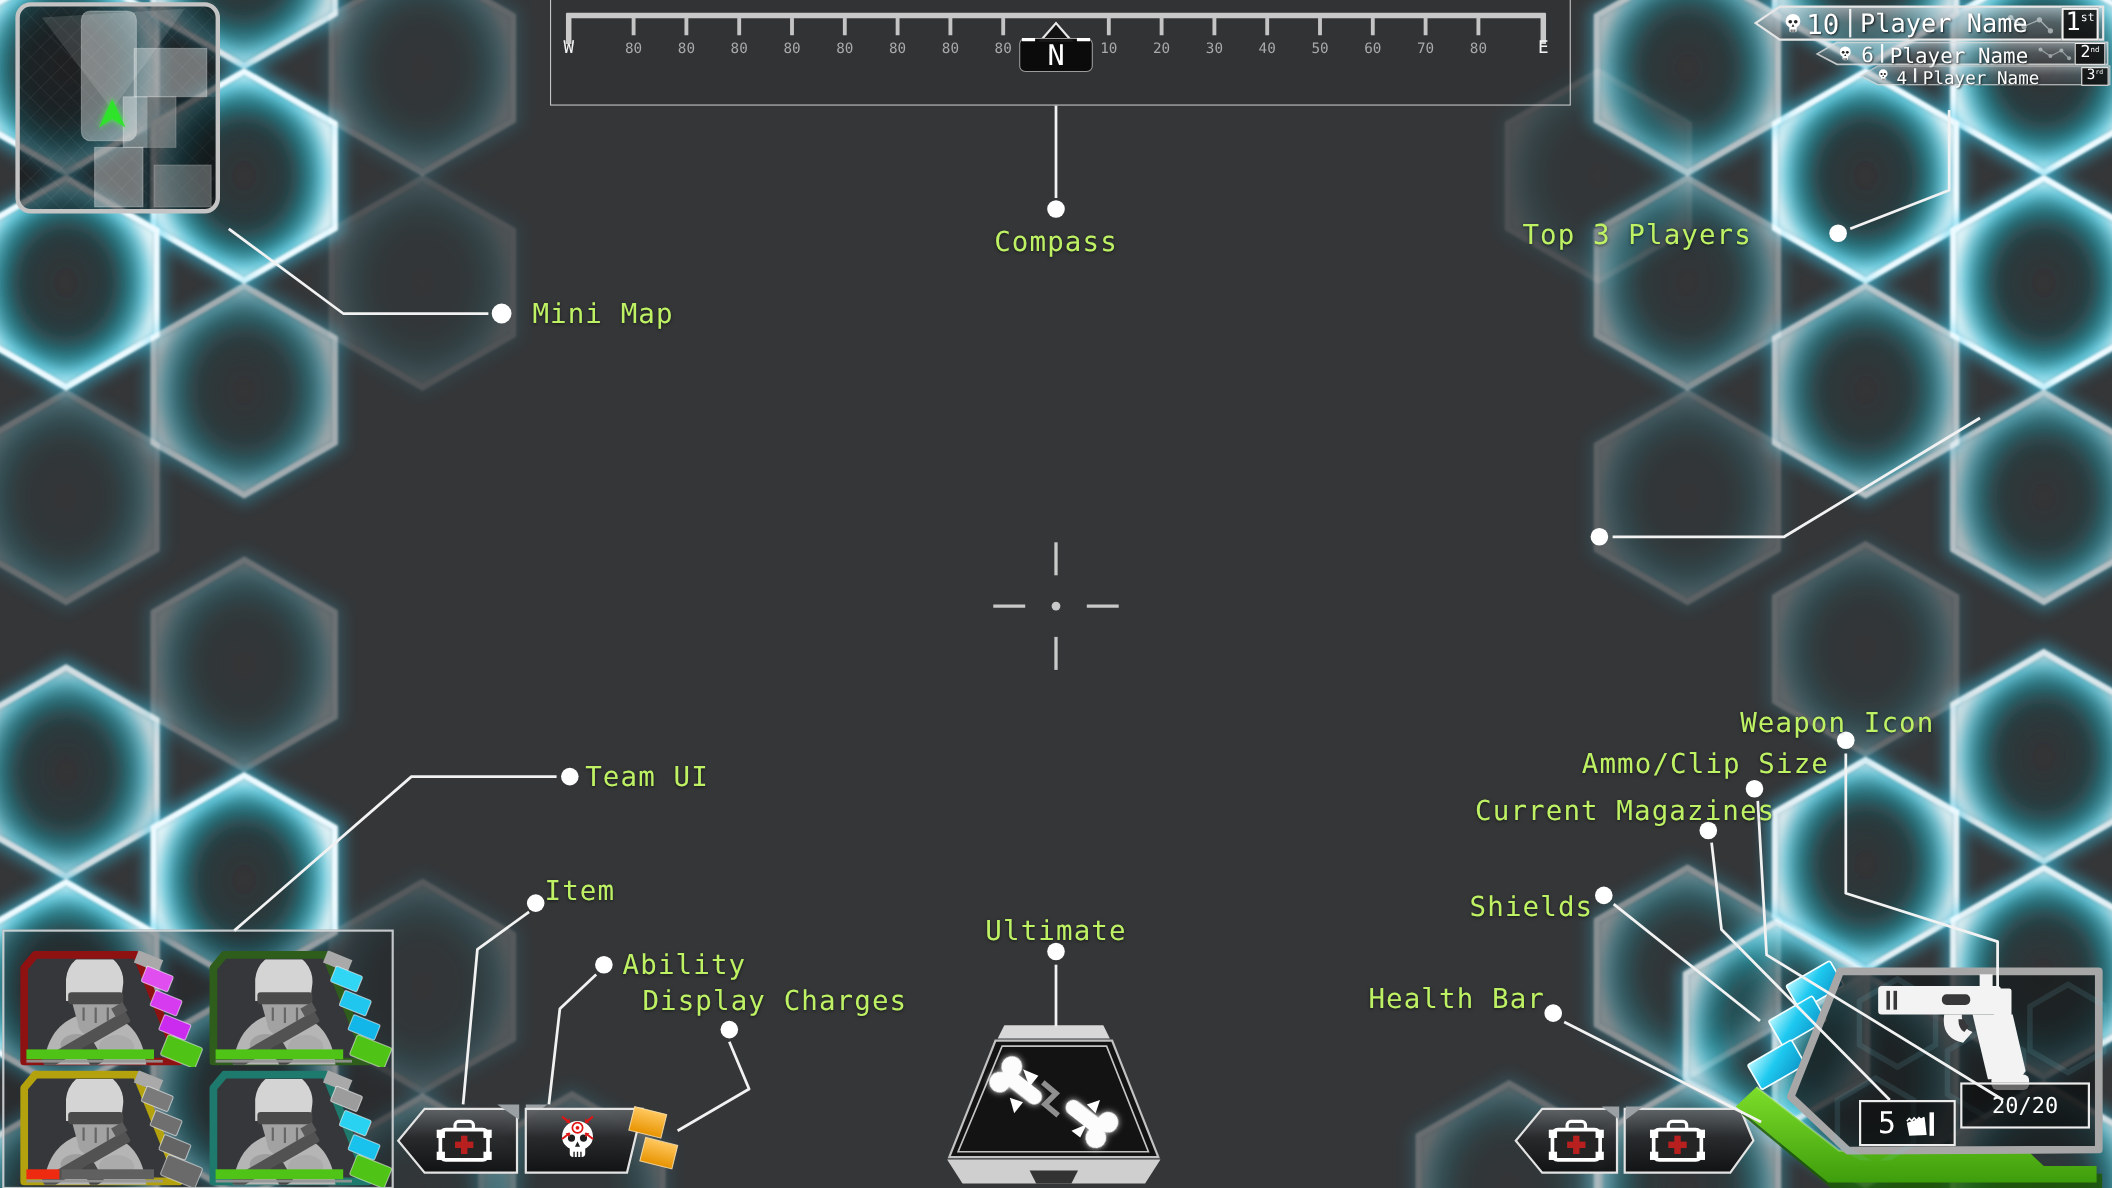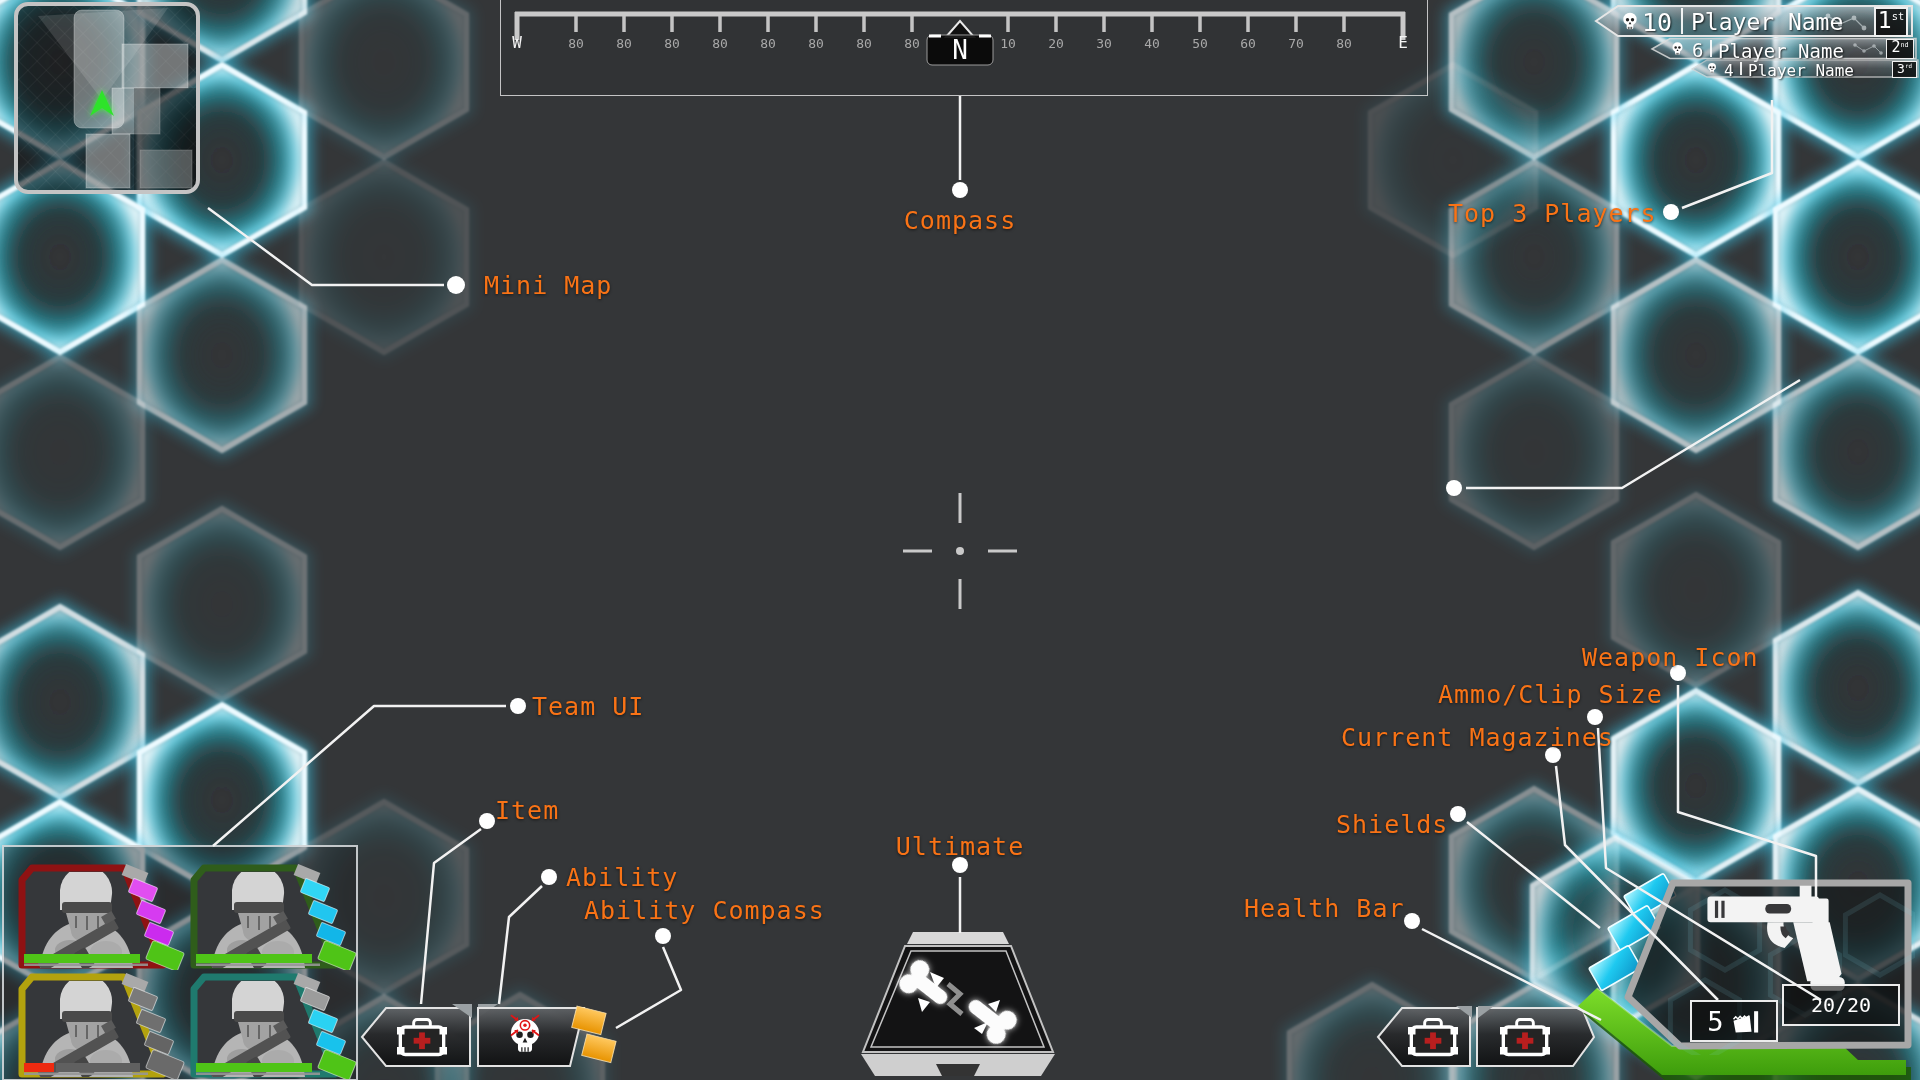--- a/index.html
+++ b/index.html
@@ -24,21 +24,21 @@
   
   .prow{z-index:5;}
   .prow .bg{position:absolute;inset:0;}
   .prow .cnt,.prow .pname{position:absolute;color:#fff;text-shadow:1px 1px 2px rgba(0,0,0,.75);white-space:nowrap;}
   .pdivider{position:absolute;width:2px;background:rgba(255,255,255,.9);}
   .badge{position:absolute;background:rgba(16,16,16,.88);border:2px solid #f0f0f0;color:#fff;
     display:flex;align-items:flex-start;justify-content:center;line-height:1;}
   .badge sup{font-size:.45em;margin-top:2px;}
 
   
-  .callout{position:absolute;color:#f97316;font-size:25px;white-space:nowrap;z-index:21;
+  .callout{position:absolute;color:#bef264;font-size:25px;white-space:nowrap;z-index:21;
     transform:translateY(-50%);text-shadow:0 1px 3px rgba(0,0,0,.6);letter-spacing:1px;}
   .callout.center{transform:translate(-50%,-50%);}
   #lines{position:absolute;left:0;top:0;z-index:20;pointer-events:none;}
 
   
   #team-panel{left:2px;top:845px;width:352px;height:232px;border:2px solid rgba(222,226,228,.85);
     background:rgba(30,32,34,.42);z-index:5;}
   #team-panel svg.card{position:absolute;}
 
   
@@ -729,25 +729,25 @@
       <circle cx="1412" cy="921" r="8"></circle>
         <circle cx="1458" cy="814" r="8"></circle>
         <circle cx="1553" cy="755" r="8"></circle>
       <circle cx="1595" cy="717" r="8"></circle>
         <circle cx="1678" cy="673" r="8"></circle>
     </g>
   </svg>
 
   <div class="callout center" style="left:960px;top:220px">Compass</div>
   <div class="callout" style="left:484px;top:285px">Mini Map</div>
-  <div class="callout" style="left:1448px;top:213px">Top 3 Players</div>
+  <div class="callout" style="left:1384px;top:213px">Top 3 Players</div>
   <div class="callout" style="left:532px;top:706px">Team UI</div>
   <div class="callout" style="left:495px;top:810px">Item</div>
   <div class="callout" style="left:566px;top:877px">Ability</div>
-  <div class="callout" style="left:584px;top:910px">Ability Compass</div>
+  <div class="callout" style="left:584px;top:910px">Display Charges</div>
   <div class="callout center" style="left:960px;top:846px">Ultimate</div>
   <div class="callout" style="left:1244px;top:908px">Health Bar</div>
   <div class="callout" style="left:1336px;top:824px">Shields</div>
   <div class="callout" style="left:1341px;top:737px">Current Magazines</div>
   <div class="callout" style="left:1438px;top:694px">Ammo/Clip Size</div>
   <div class="callout" style="left:1582px;top:657px">Weapon Icon</div>
 
 </div>
 
 </body></html>

